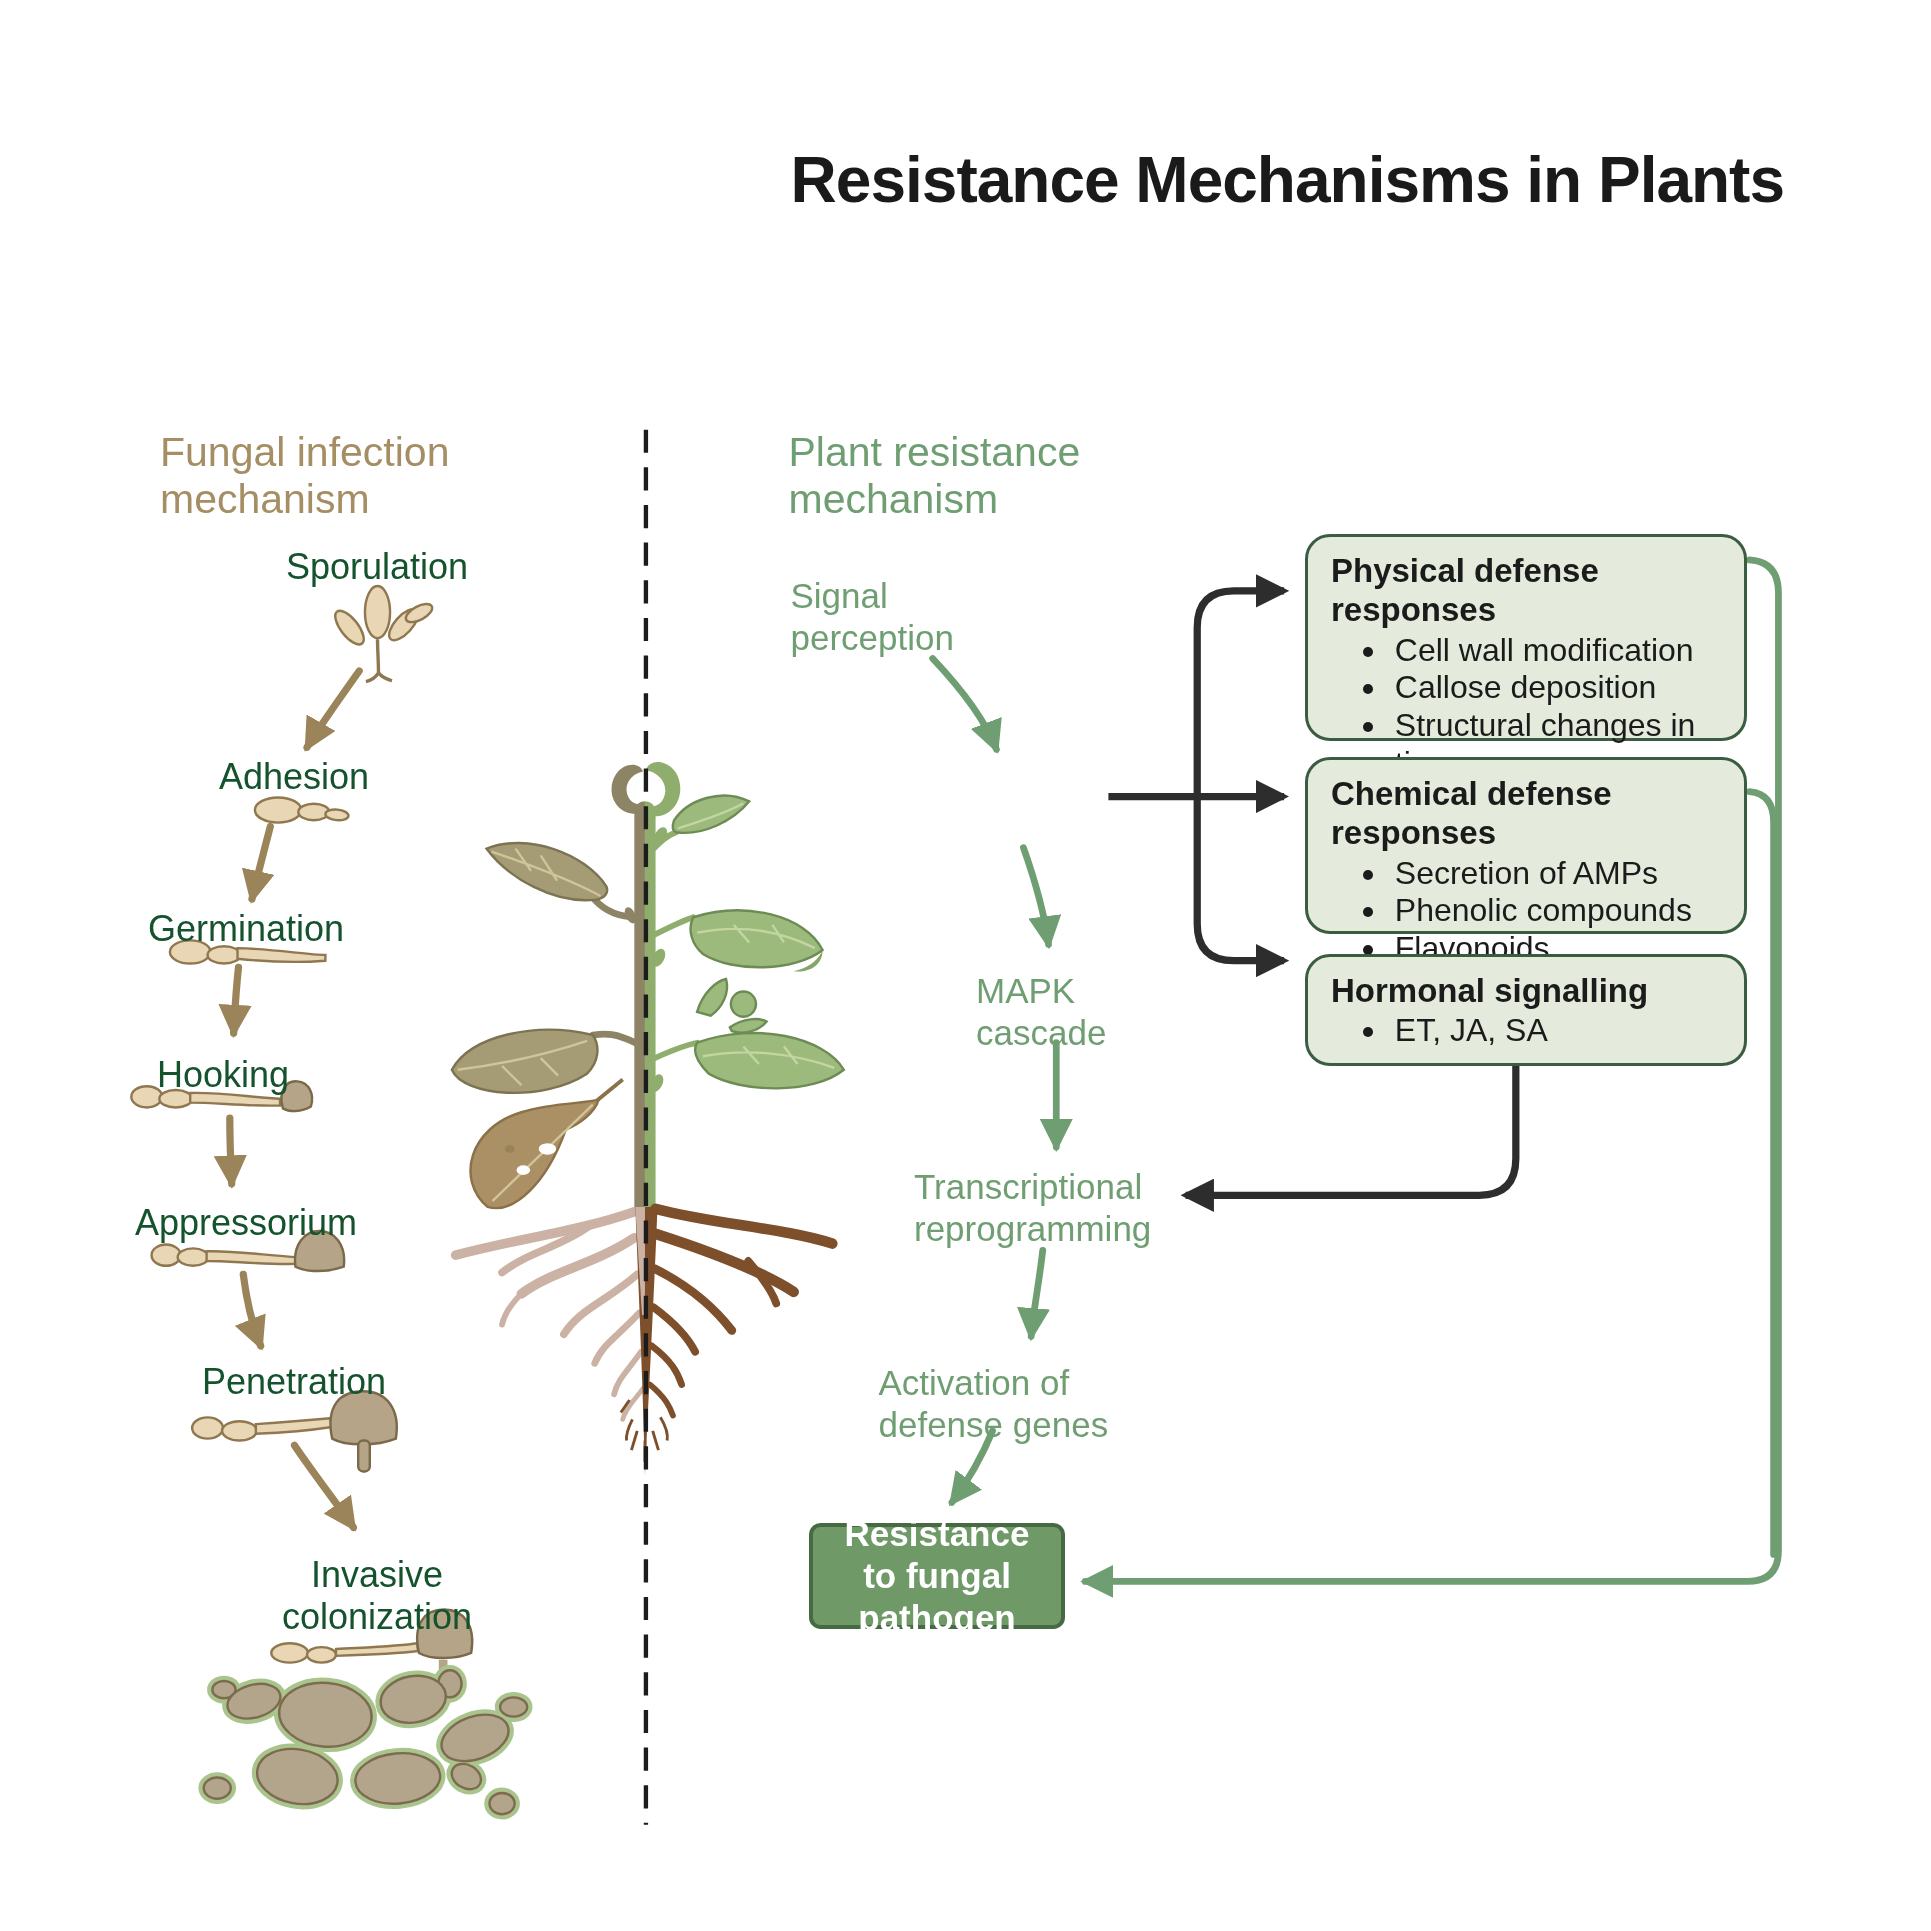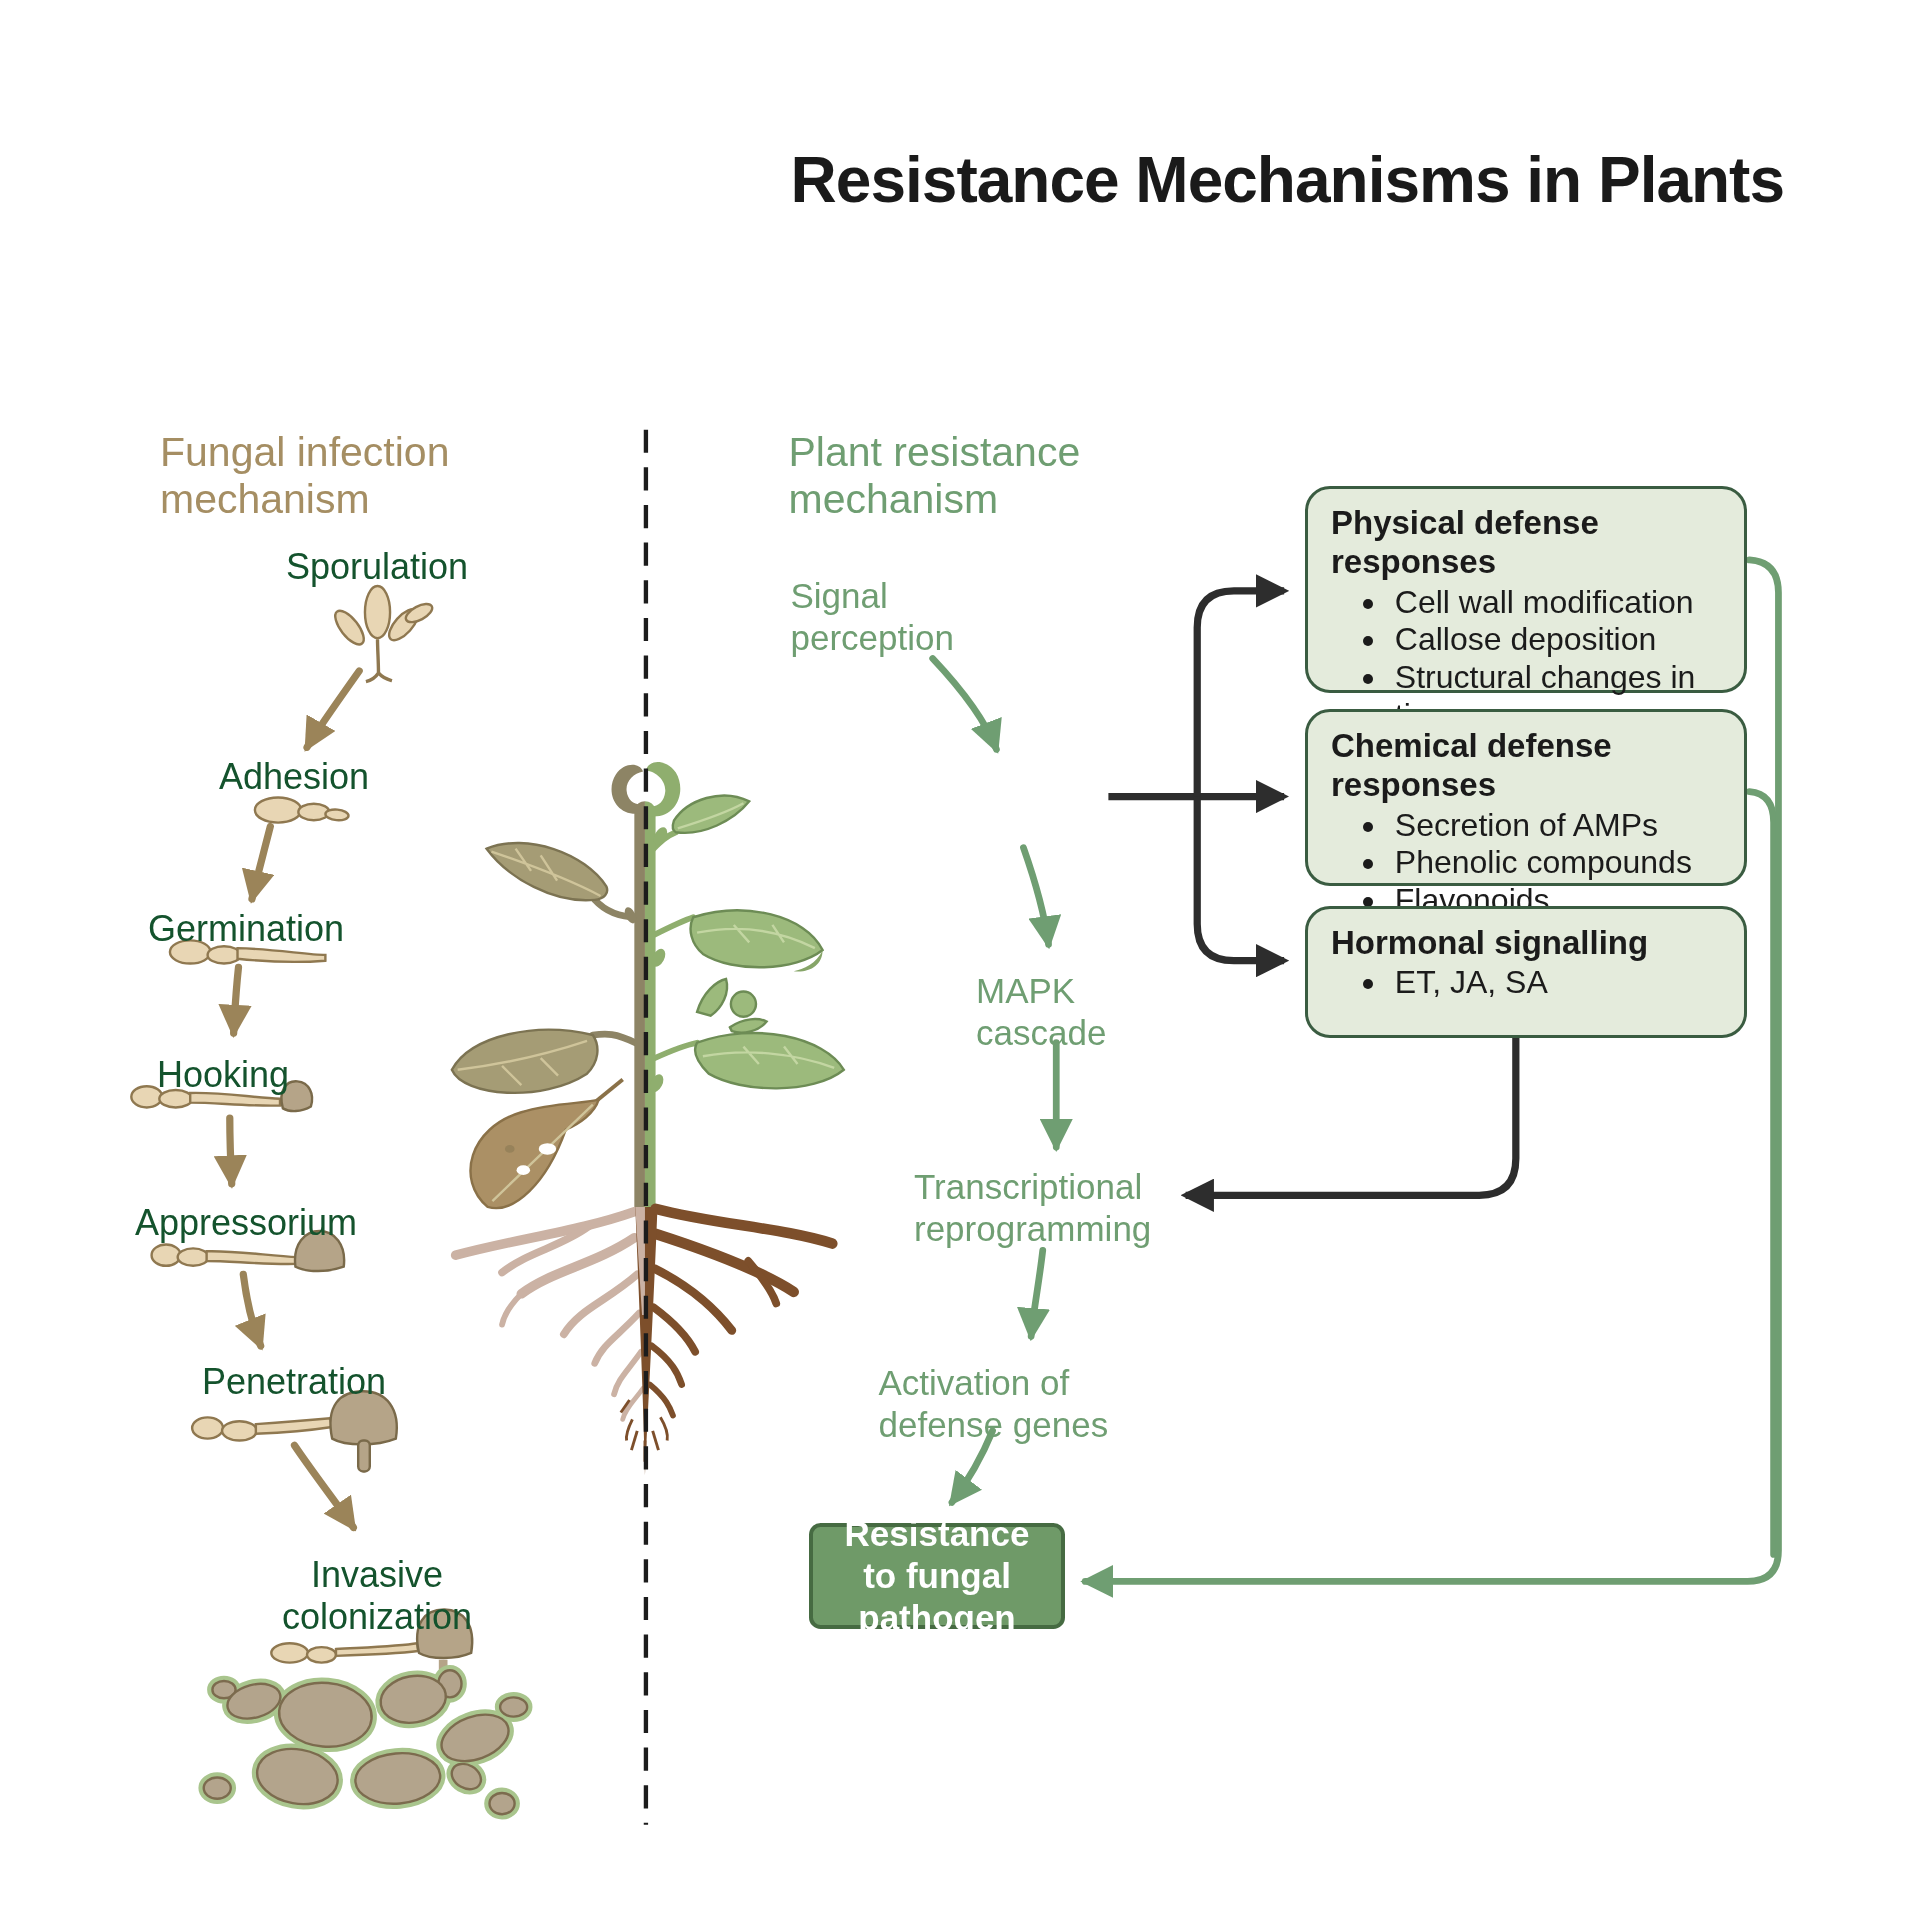--- a/index.html
+++ b/index.html
@@ -15,21 +15,21 @@
   .col-header.fungal{color:var(--fungal_header,#a58e63);}
   .col-header.plant{color:var(--green_text,#6f9e72);}
 
   .stage-label{position:absolute;transform:translateX(-50%);text-align:center;
     font-size:36px;line-height:1.18;color:#14532d;white-space:normal;}
   .flow-label{position:absolute;transform:translateX(-50%);
     font-size:35px;line-height:1.2;color:var(--green_text,#6f9e72);}
 
   .defense-box{position:absolute;left:1305px;width:442px;box-sizing:border-box;
     background:var(--box_fill,#e4ebdc);border:3.9px solid var(--box_border,#3a5c41);
-    border-radius:25px;padding:13.5px 19.3px 11.6px 23px;color:var(--box_text,#1b1b1b);}
+    border-radius:25px;padding:13.5px 19.3px 11.6px 23px;color:var(--box_text,#1b1b1b);margin-top:48px;}
   .defense-box h3{margin:0;font-size:33px;font-weight:700;line-height:1.2;}
   .defense-box ul{margin:1.9px 0 0 0;padding-left:58px;list-style:disc;}
   .defense-box li{font-size:32px;line-height:1.18;padding-left:5.8px;}
 
   .outcome-box{position:absolute;left:809px;top:1523px;width:256px;height:106px;box-sizing:border-box;
     background:var(--resistance_fill,#6f9a68);border:4.8px solid var(--resistance_border,#466b42);
     border-radius:11.6px;display:flex;align-items:center;justify-content:center;text-align:center;
     color:var(--resistance_text,#fff);font-size:35px;font-weight:700;line-height:1.2;padding:5.8px 13.5px;}
 
   .ln-black{fill:none;stroke:var(--black_line,#2d2d2d);stroke-width:7.5;}
@@ -291,21 +291,21 @@
 
   <div class="defense-box" style="top:709px;height:177px;">
     <h3>Chemical defense responses</h3>
     <ul>
       <li>Secretion of AMPs</li>
       <li>Phenolic compounds</li>
       <li>Flavonoids</li>
     </ul>
   </div>
 
-  <div class="defense-box" style="top:906px;height:132px;">
+  <div class="defense-box" style="top:906px;height:112px;">
     <h3>Hormonal signalling</h3>
     <ul>
       <li>ET, JA, SA</li>
     </ul>
   </div>
 
   <div class="outcome-box">
     <span>Resistance to fungal pathogen</span>
   </div>
 

